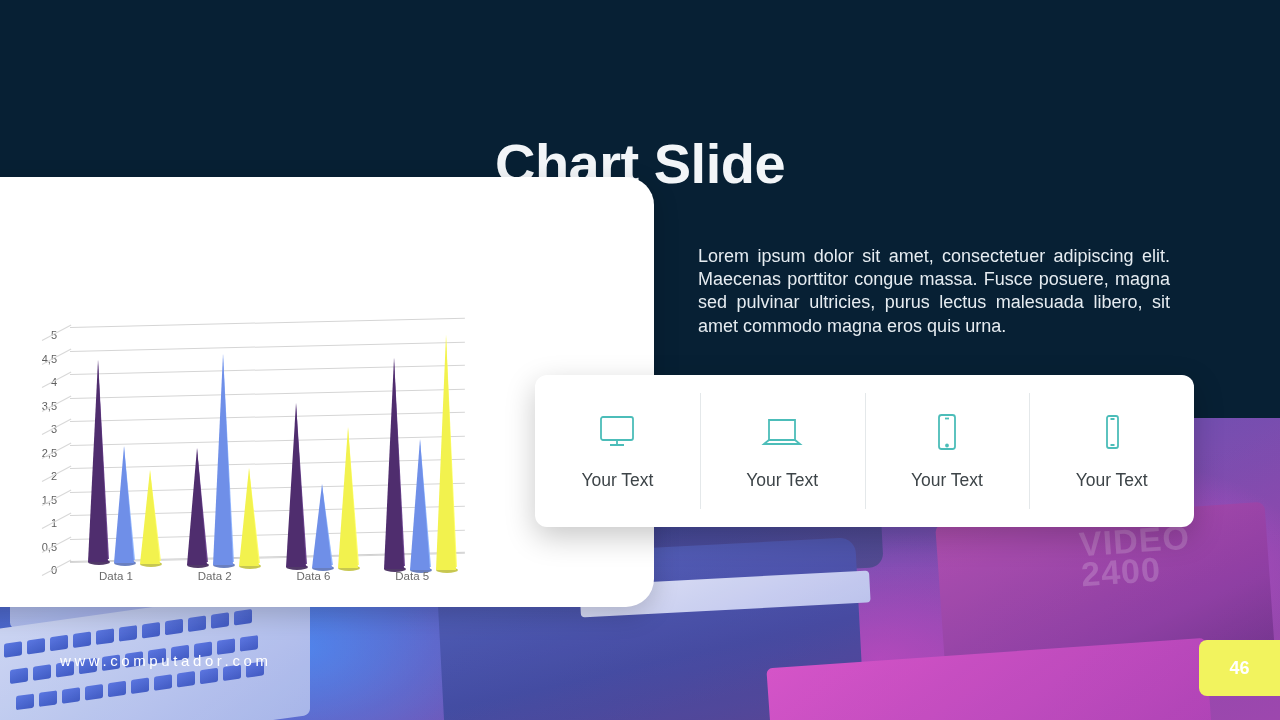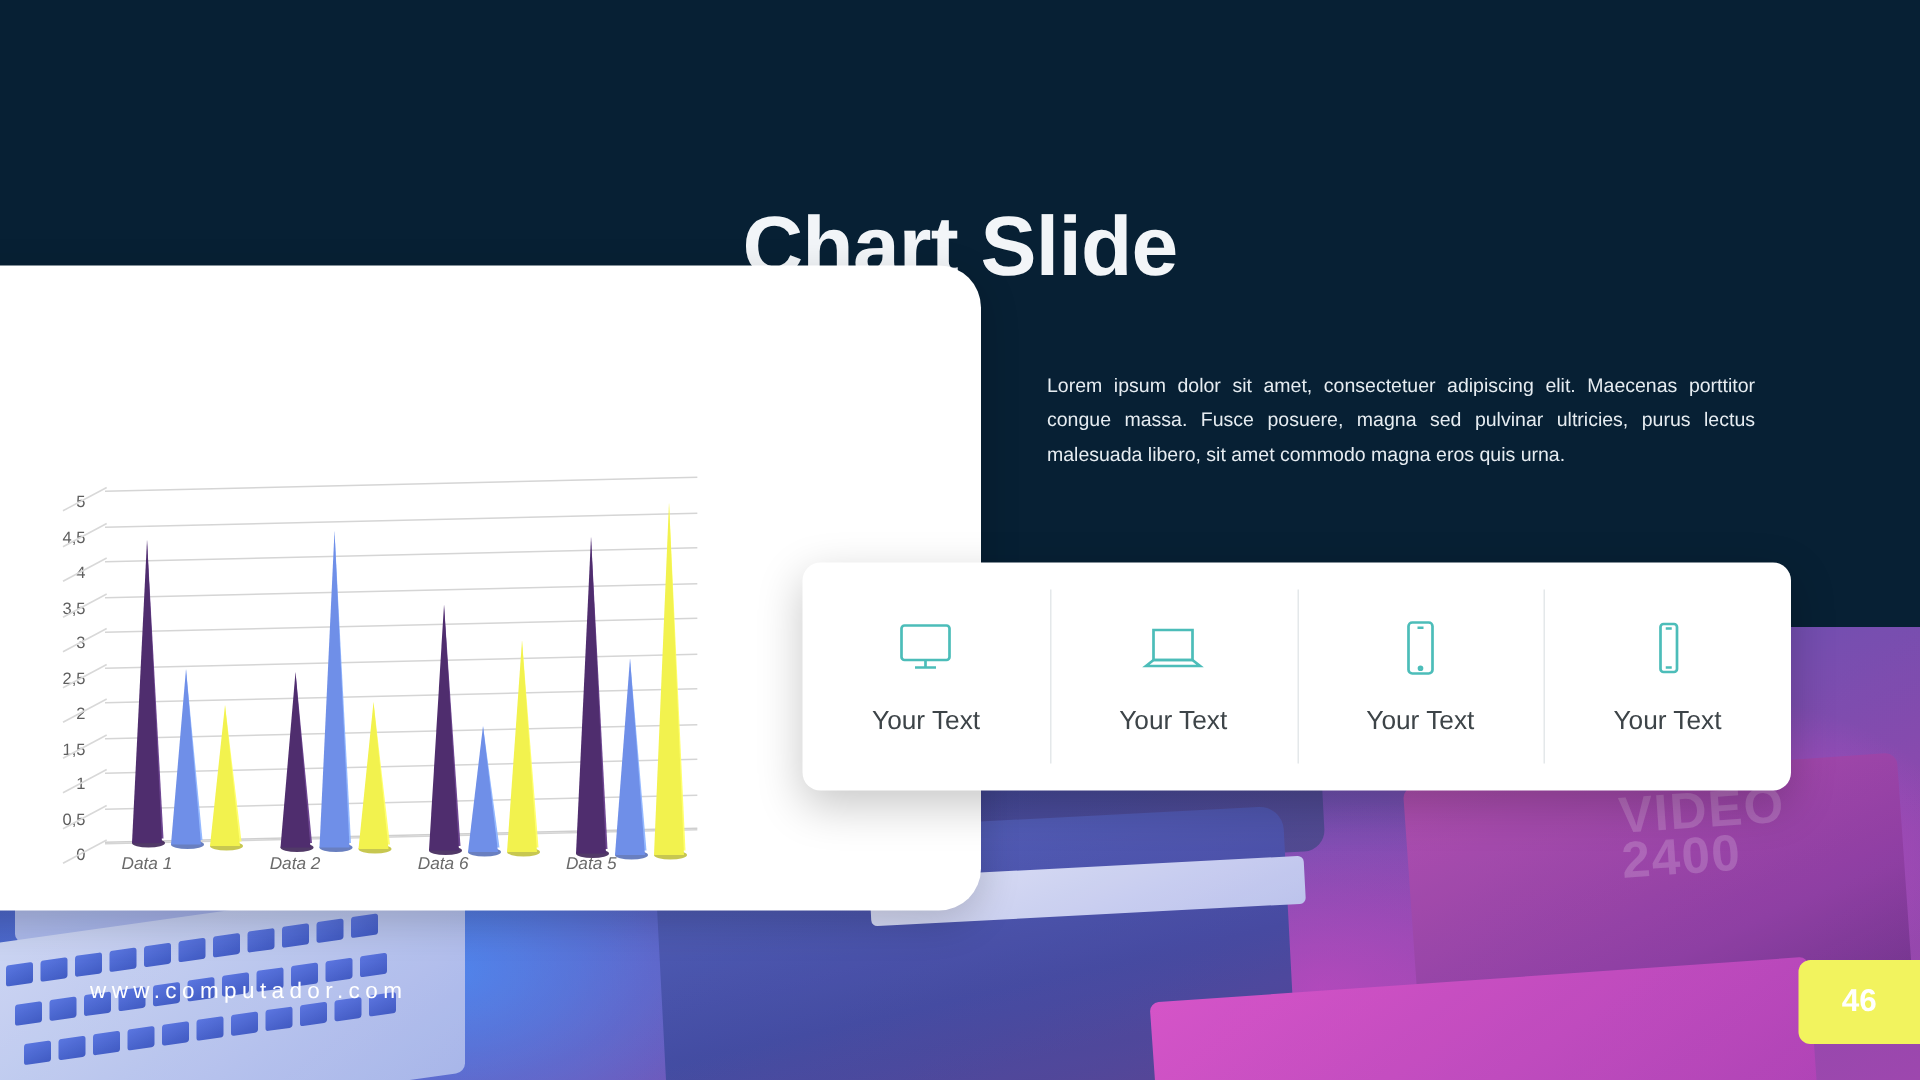--- a/index.html
+++ b/index.html
@@ -171,28 +171,28 @@
   .baseline {
     position:absolute; left:0; bottom:0; width:395px; height:1px; background:#cfcfcf;
     transform-origin:left center; transform:rotate(-1.35deg);
   }
 
   .groups { position:absolute; left:0; bottom:0; width:400px; height:235px; }
   .bar { position:absolute; bottom:0; }
 
   .xlabels { position:absolute; left:0; top:333px; width:420px; }
   .xlabels span {
-    position:absolute; width:70px; text-align:left;
-    font-size:11.5px; color:#6a6a6a;font-style:italic;
+    position:absolute; width:70px; text-align:center;
+    font-size:11.5px; color:#6a6a6a;
   }
 
   
   .para {
     position:absolute; left:698px; top:245px; width:472px;
-    font-size:13px; line-height:23.2px; color:#e6ecf1;
+    font-size:18px; line-height:23.2px; color:#e6ecf1;
     text-align:justify;
   }
 
   
   .icon-card {
     position:absolute; left:535px; top:375px; width:659px; height:152px;
     background:#fff; border-radius:12px;
     box-shadow:0 10px 30px rgba(0,0,0,.22);
     display:flex;
   }
@@ -210,21 +210,21 @@
 
   
   .footer-url {
     position:absolute; left:60px; top:652px;
     font-size:15px; color:#ffffff; letter-spacing:3.6px;
   }
   .page-badge {
     position:absolute; left:1199px; top:640px; width:81px; height:56px;
     background:#f2f35e; border-radius:8px 0 0 8px;
     display:flex; align-items:center; justify-content:center;
-    color:#ffffff; font-size:21px; font-weight:bold;
+    color:#ffffff; font-size:18px; font-weight:bold;
   }
 </style>
 </head>
 <body>
 
 <div id="slide">
 
   <div class="photo">
     <div class="mon">
       <div class="mon-screen"></div>

